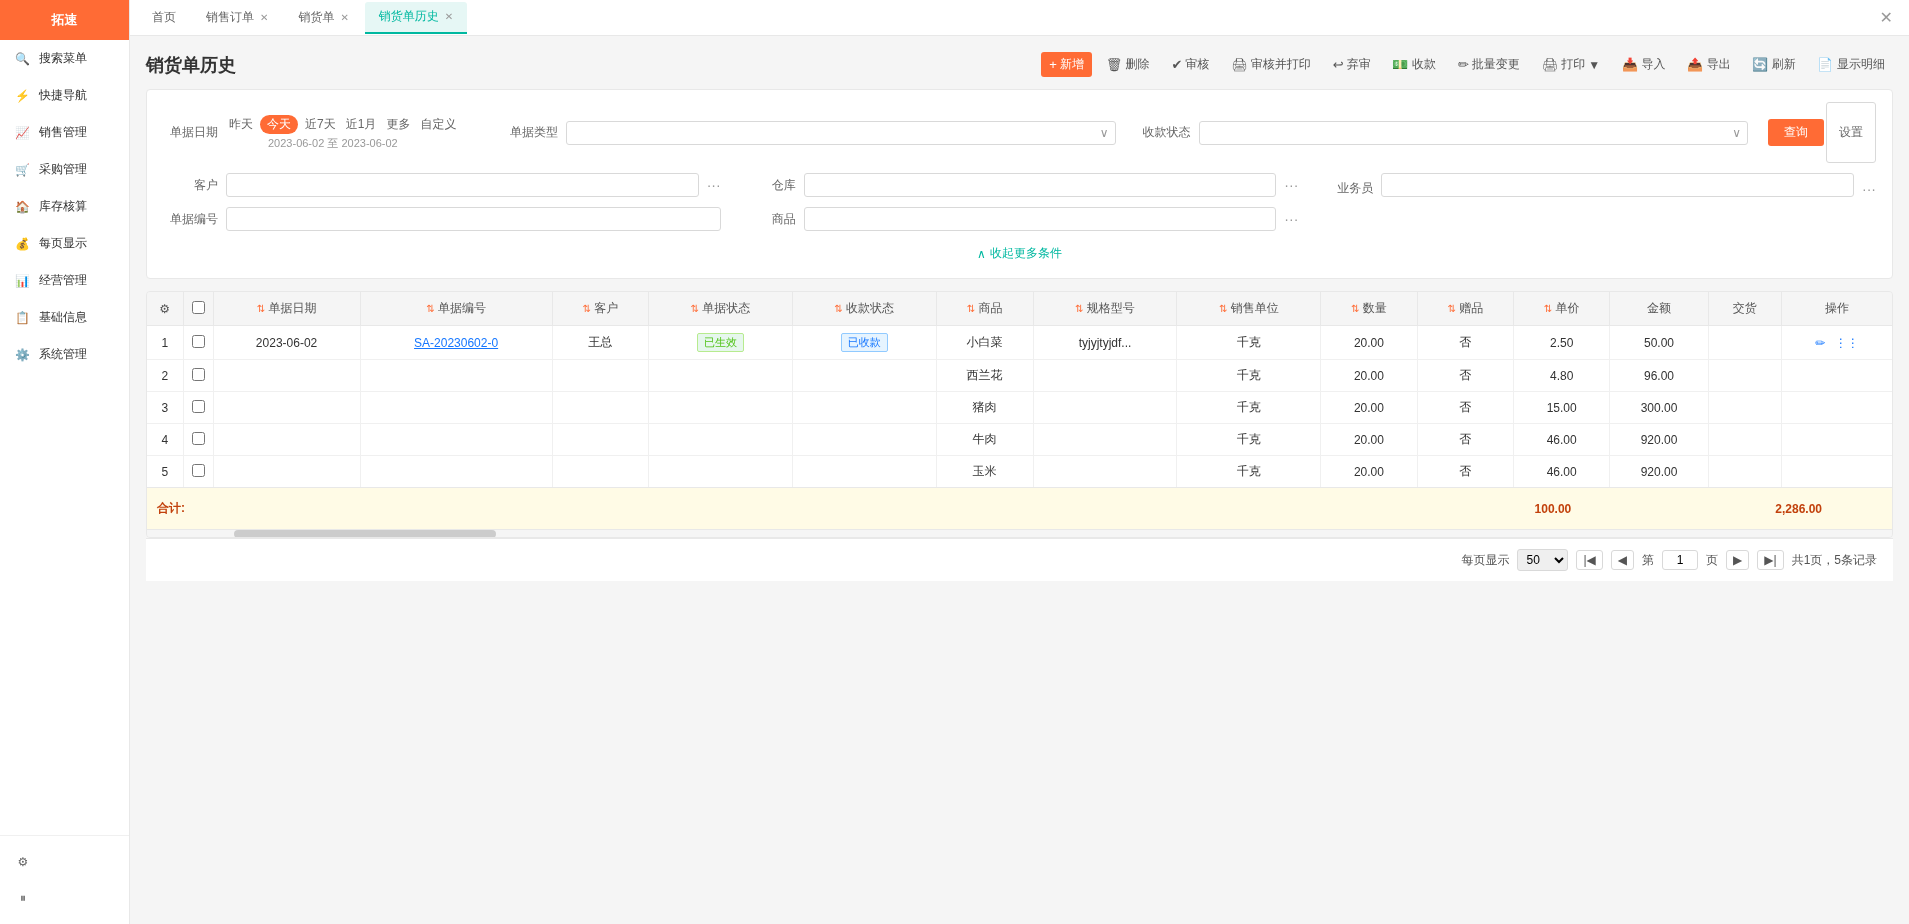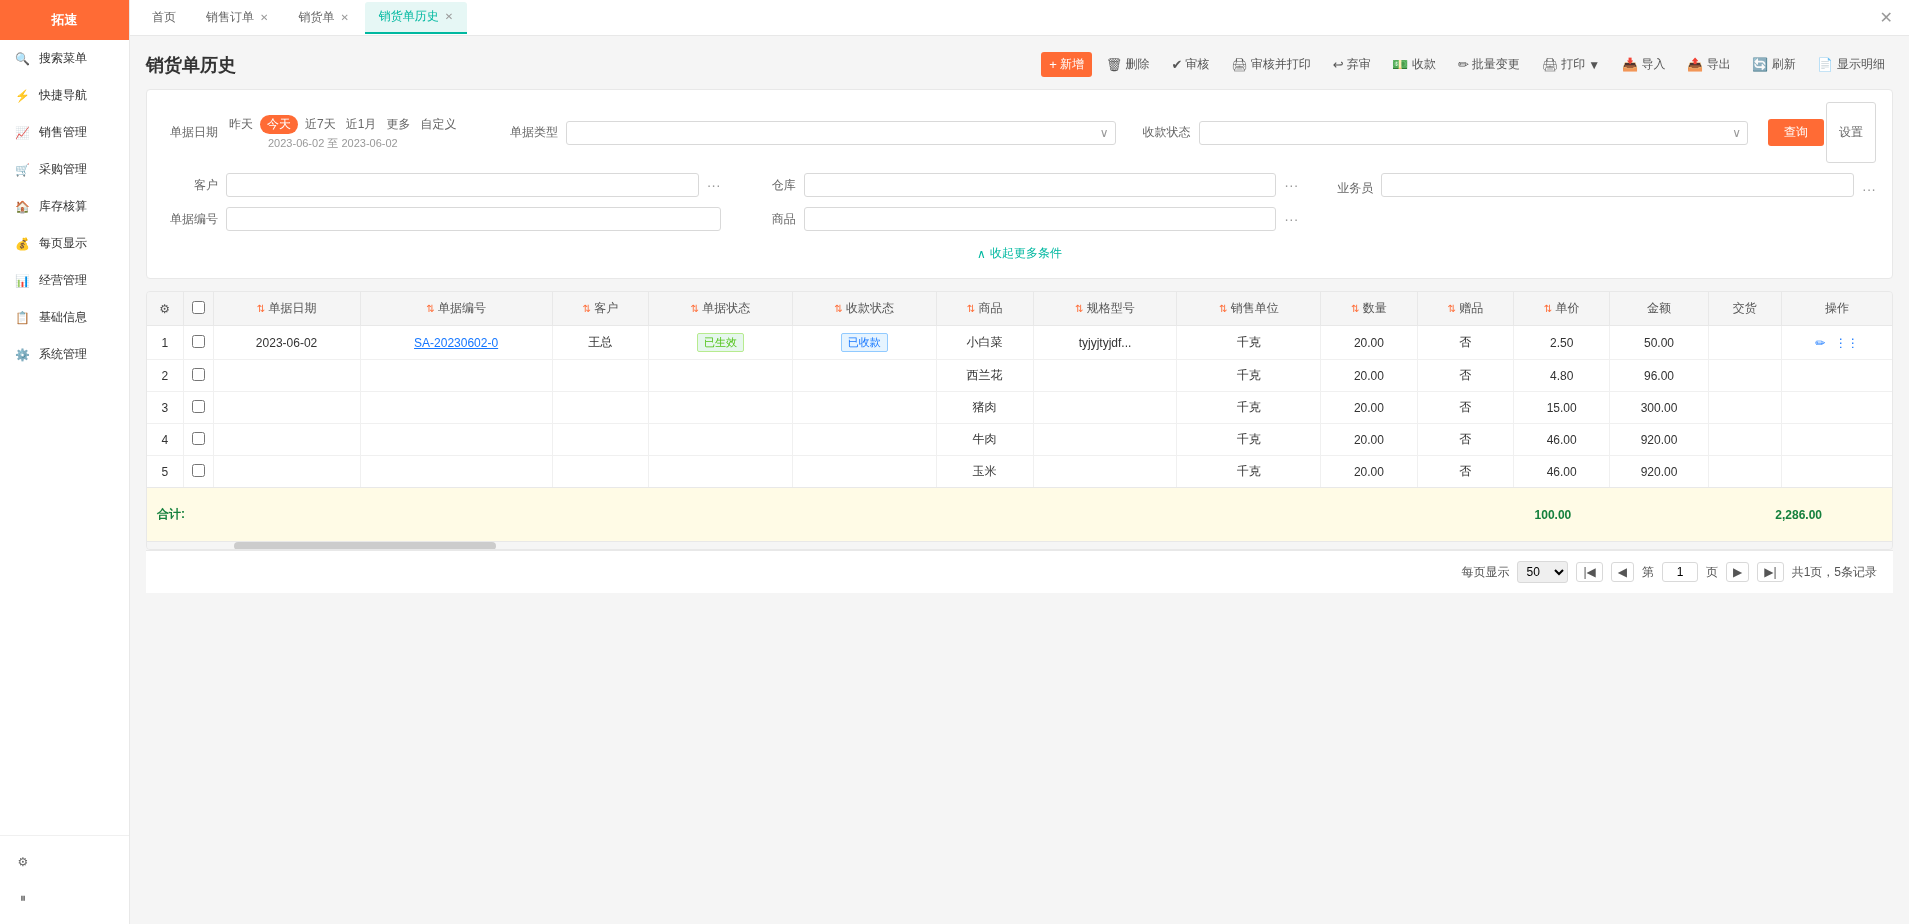--- a/index.html
+++ b/index.html
@@ -298,23 +298,23 @@
     .badge-blue { background: #e6f4ff; color: #1677ff; border: 1px solid #91caff; }
 
     .link-text { color: #1677ff; cursor: pointer; text-decoration: underline; }
 
     
     .table-footer {
       display: flex;
       align-items: center;
       background: #fffbe6;
       border-top: 1px solid #e8e8e8;
-      padding: 18px 10px;
-      font-size: 12px;
-      color: #15803d;
+      padding: 12px 10px;
+      font-size: 12px;
+      color: #c2410c;
     }
     .footer-label { margin-right: 20px; font-weight: bold; }
     .footer-values {
       display: flex;
       gap: 4px;
       flex: 1;
     }
     .footer-val { font-weight: bold; }
 
     

